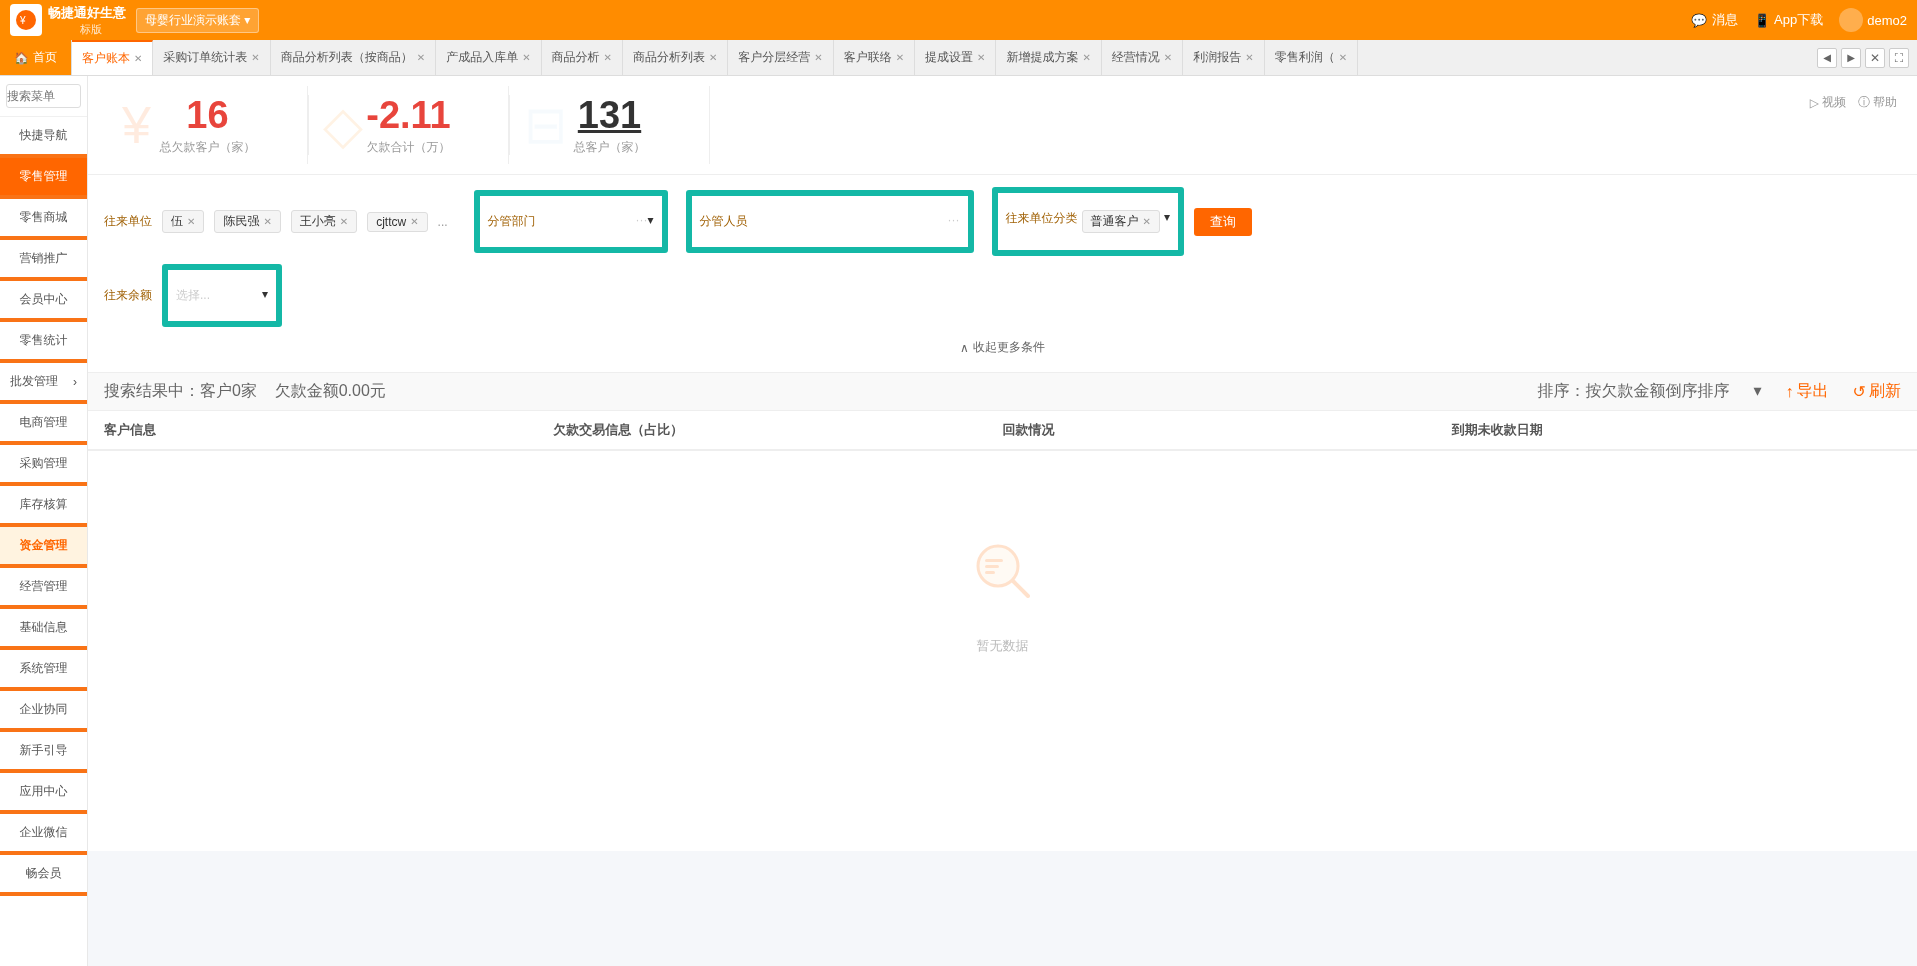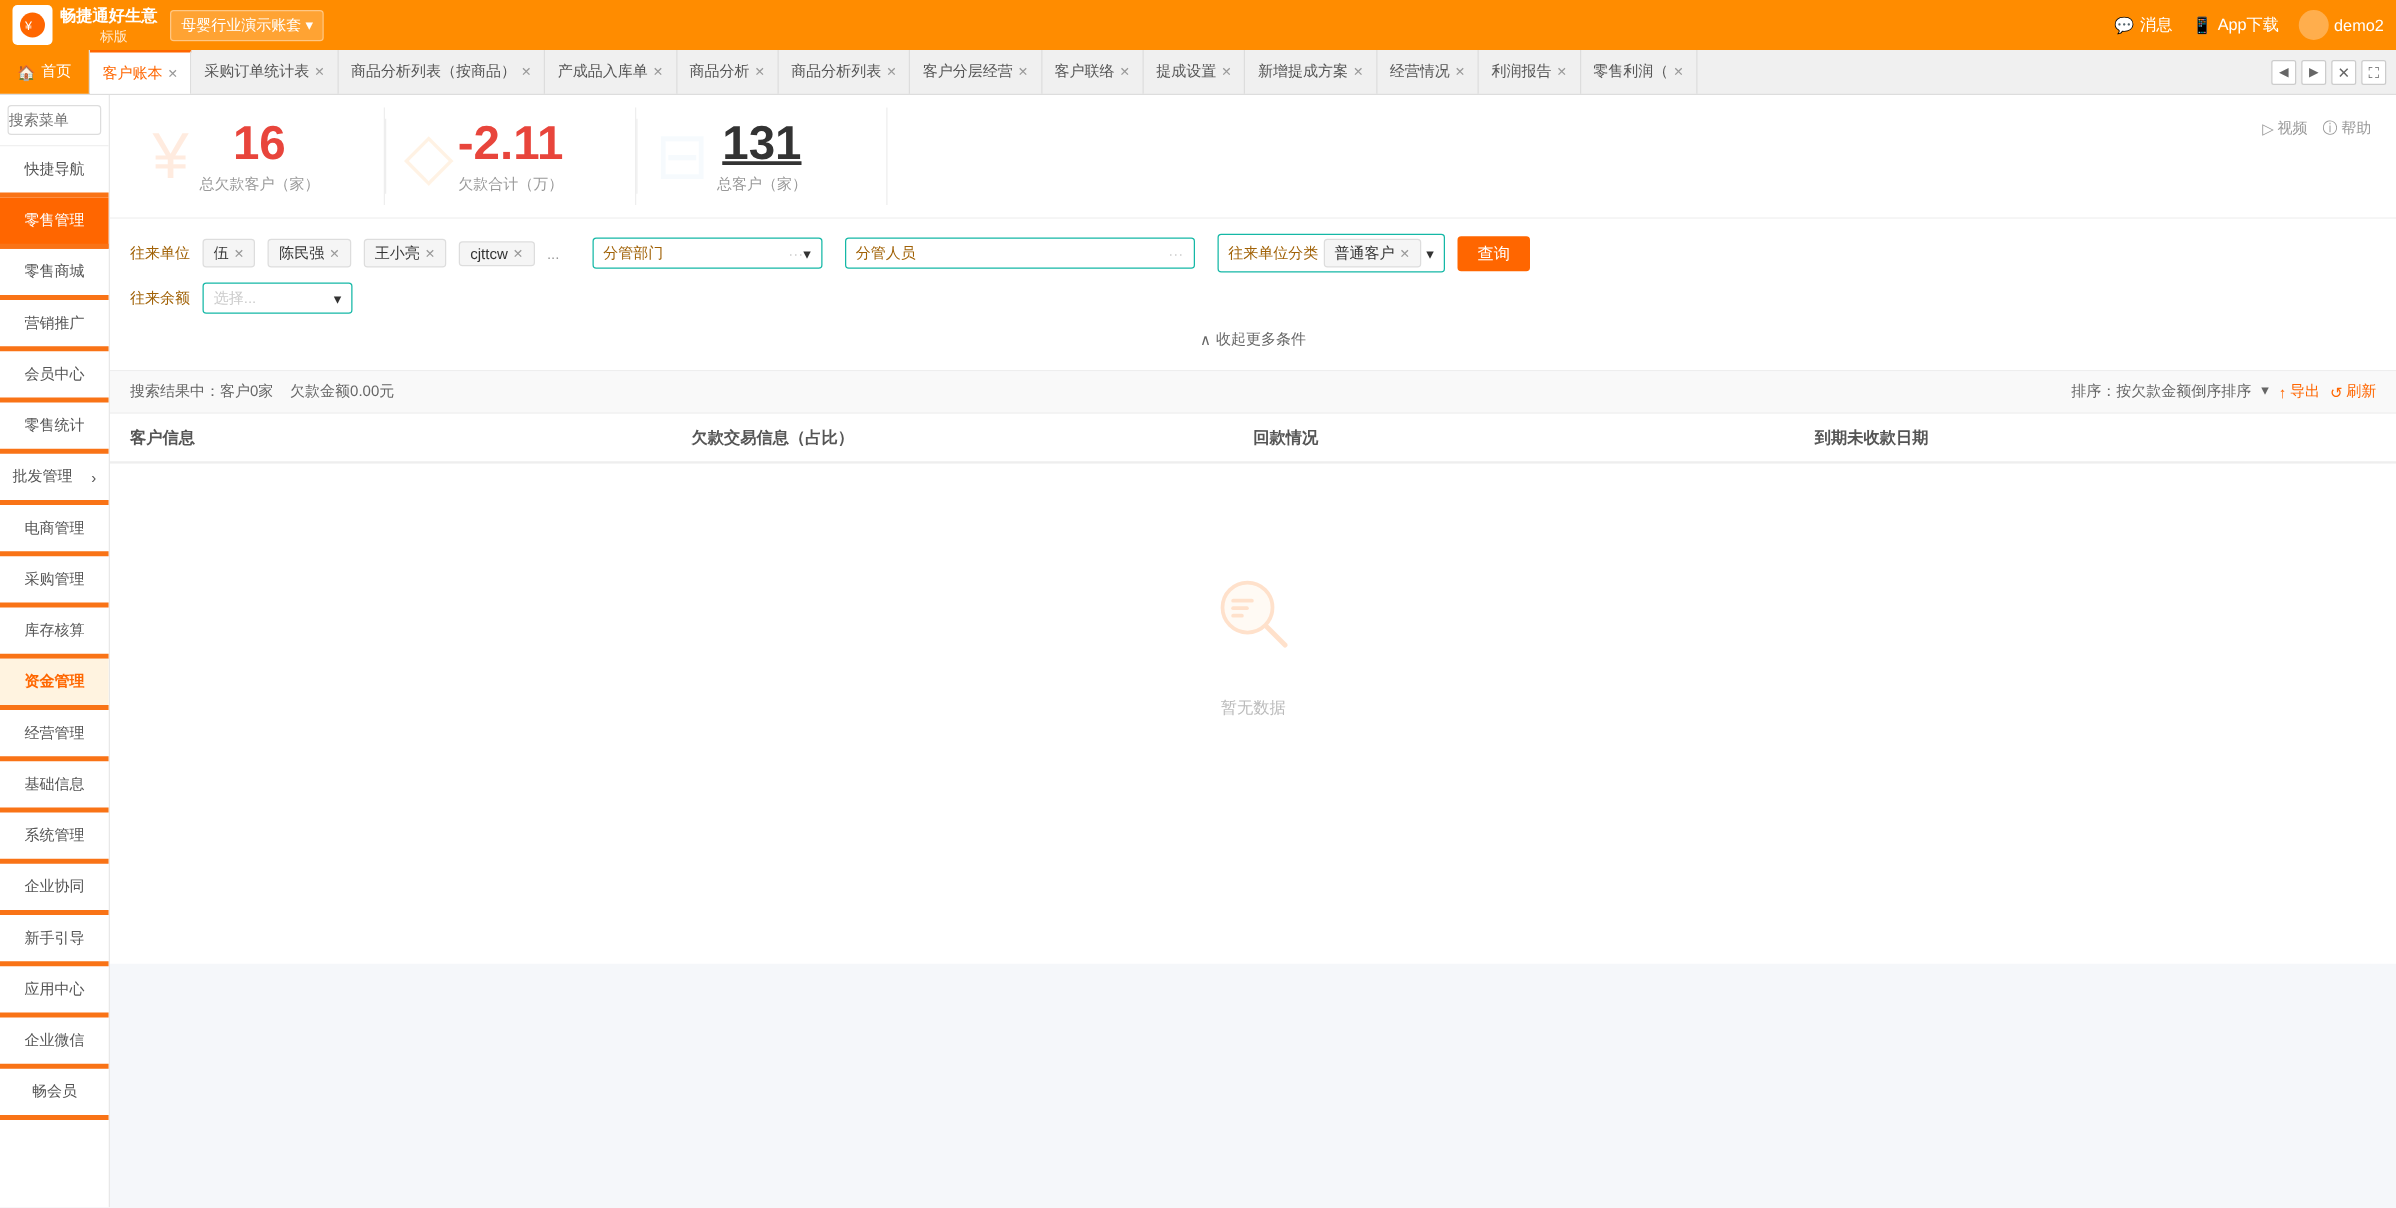--- a/index.html
+++ b/index.html
@@ -46,27 +46,27 @@
     .help-btns { margin-left: auto; display: flex; gap: 12px; font-size: 12px; color: #999; }
     .help-btn { display: flex; align-items: center; gap: 3px; cursor: pointer; }
 
     
     .filter-area { background: white; padding: 12px 16px; border-bottom: 1px solid #eee; }
     .filter-row { display: flex; align-items: center; gap: 10px; margin-bottom: 8px; flex-wrap: wrap; }
     .filter-label { font-size: 12px; color: #a16207; white-space: nowrap; }
     .filter-tag { display: inline-flex; align-items: center; background: #f5f5f5; border: 1px solid #ddd; border-radius: 3px; padding: 2px 8px; font-size: 12px; gap: 4px; }
     .filter-tag .remove { cursor: pointer; color: #999; font-size: 10px; }
     .filter-more { color: #999; cursor: pointer; font-size: 12px; }
-    .filter-select { border: 1px solid #14b8a6; border-radius: 3px; padding: 3px 8px; font-size: 12px; min-width: 160px; background: white; cursor: pointer; display: flex; align-items: center; justify-content: space-between; }
+    .filter-select { border: 6px solid #14b8a6; border-radius: 3px; padding: 17px 8px; font-size: 12px; min-width: 160px; background: white; cursor: pointer; display: flex; justify-content: space-between; }
     .filter-select-wide { min-width: 280px; }
     .collapse-btn { display: flex; align-items: center; gap: 4px; color: #666; font-size: 12px; cursor: pointer; justify-content: center; padding: 4px; }
 
     
-    .results-bar { background: #f9f9f9; padding: 8px 16px; border-bottom: 1px solid #eee; display: flex; align-items: flex-end; justify-content: space-between; font-size: 12px; color: #666; }
-    .results-actions { display: flex; gap: 8px; }
+    .results-bar { background: #f9f9f9; padding: 8px 16px; border-bottom: 1px solid #eee; display: flex; align-items: flex-end; justify-content: space-between; font-size: 16px; color: #666; }
+    .results-actions { display: flex; gap: 24px; }
     .result-action-btn { display: flex; align-items: center; gap: 3px; cursor: pointer; color: #ff6600; }
 
     
     .table-header { display: grid; grid-template-columns: 1fr 1fr 1fr 1fr; background: white; border-bottom: 2px solid #eee; padding: 10px 16px; font-size: 13px; font-weight: bold; color: #555; }
     .table-body { background: white; min-height: 400px; }
     .empty-state { display: flex; flex-direction: column; align-items: center; justify-content: center; padding: 80px 0; color: #ccc; }
     .empty-icon { font-size: 60px; margin-bottom: 10px; }
     .empty-text { font-size: 13px; color: #bbb; }
 
     

